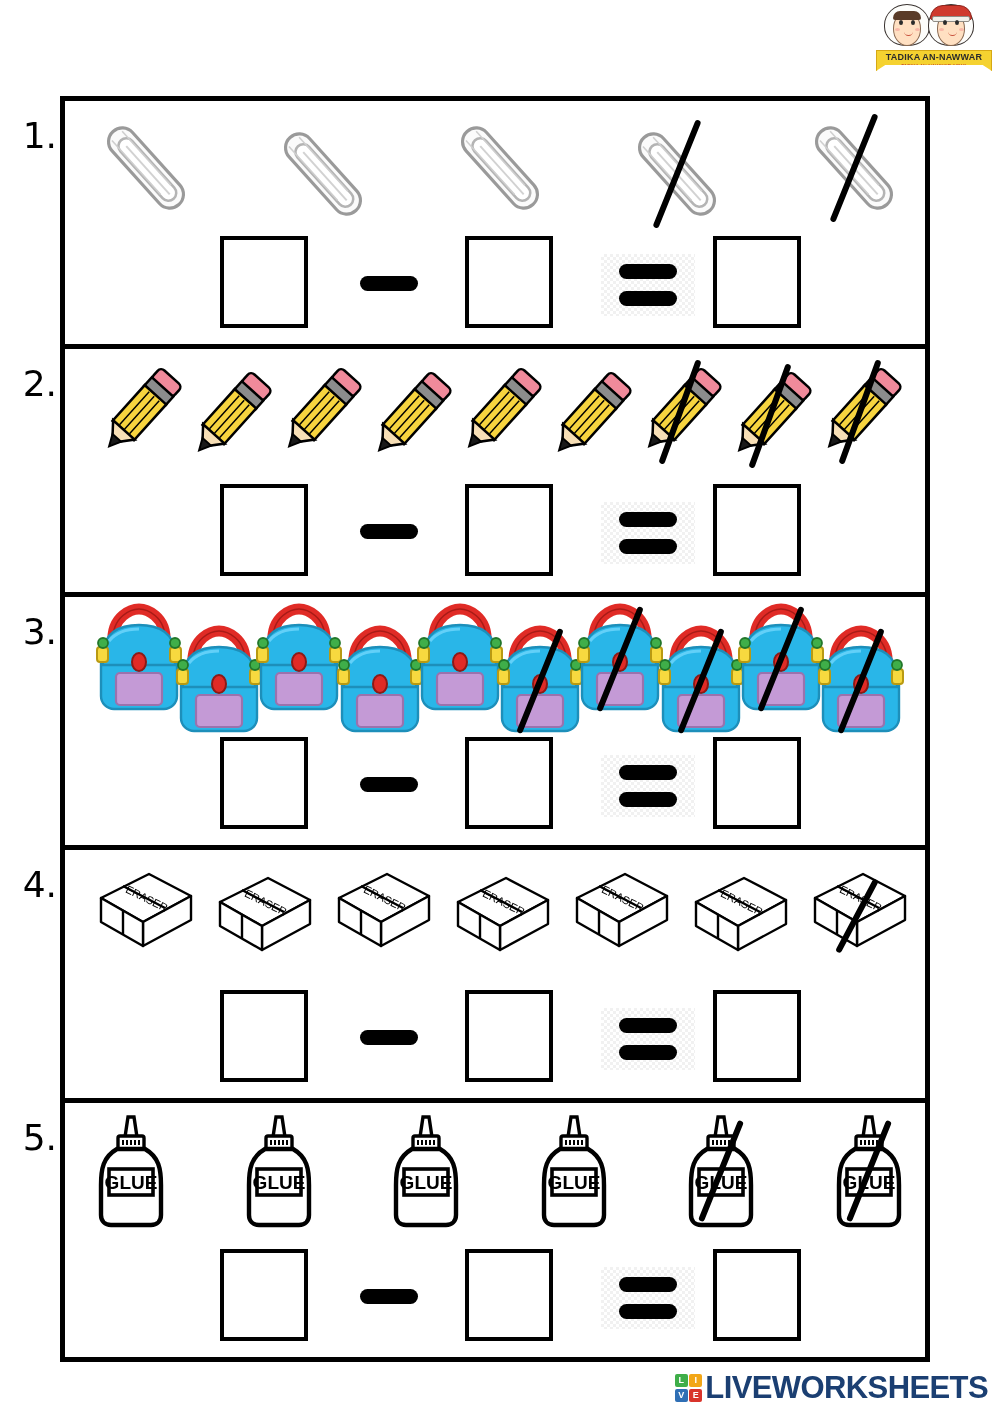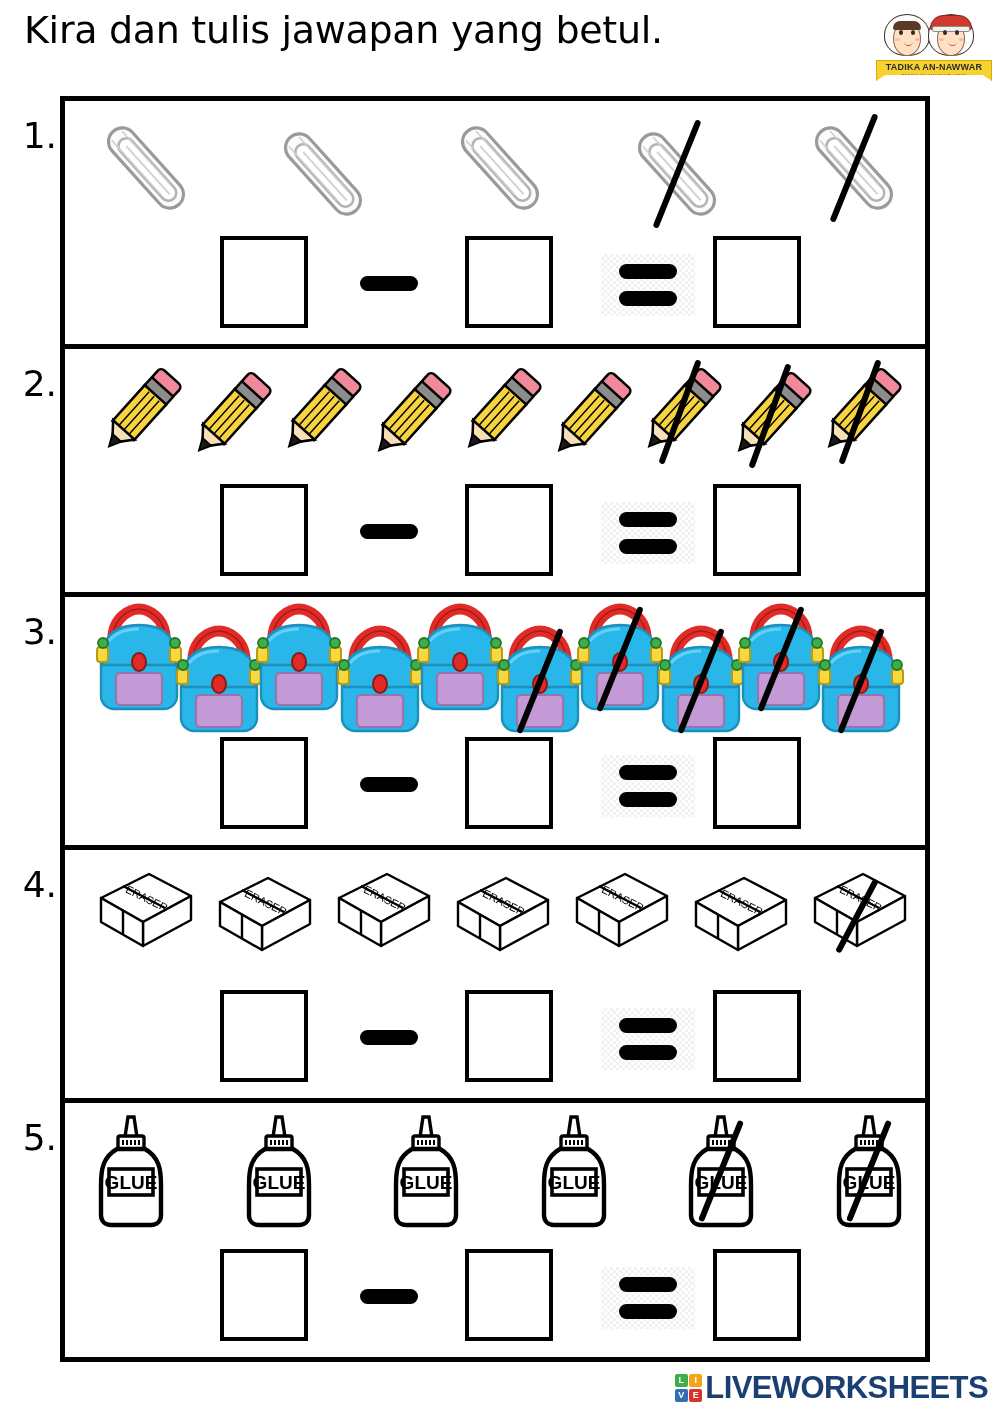--- a/index.html
+++ b/index.html
@@ -31,21 +31,21 @@
     font-weight: 400;
     letter-spacing: -0.3px;
     color: #000;
     white-space: nowrap;
     font-family: "DejaVu Sans", sans-serif;
   }
 
   
   #logo {
     position: absolute;
-    right: 8px; top: 12px;
+    right: 8px; top: 2px;
     width: 116px; height: 70px;
   }
   .kid { position: absolute; width: 46px; height: 54px; }
   .kid .headwrap {
     position: absolute; left: 0; top: 0;
     width: 46px; height: 42px;
     border-radius: 50% 50% 46% 46%;
     border: 1.4px solid #3a3330;
   }
   .kid .face {
@@ -264,21 +264,20 @@
     letter-spacing: -0.6px;
     font-family: "Liberation Sans", sans-serif;
   }
 </style>
 </head>
 <body>
 
 <div id="page">
 
   <div id="header">
-    <div id="title">Kira dan tulis jawapan yang betul.</div>
 
     <div id="logo">
       <div class="kid" id="kid-girl">
         <div class="headwrap"></div>
         <div class="face"></div>
         <div class="hairfringe"></div>
         <div class="eye l"></div>
         <div class="eye r"></div>
         <div class="cheek l"></div>
         <div class="cheek r"></div>

